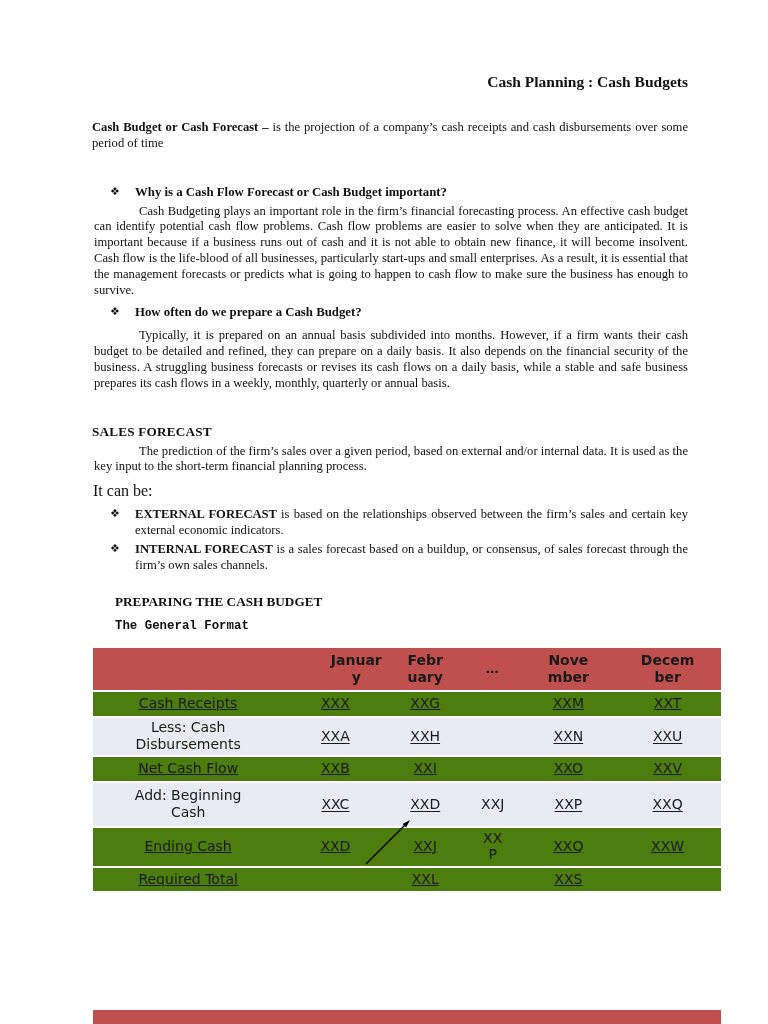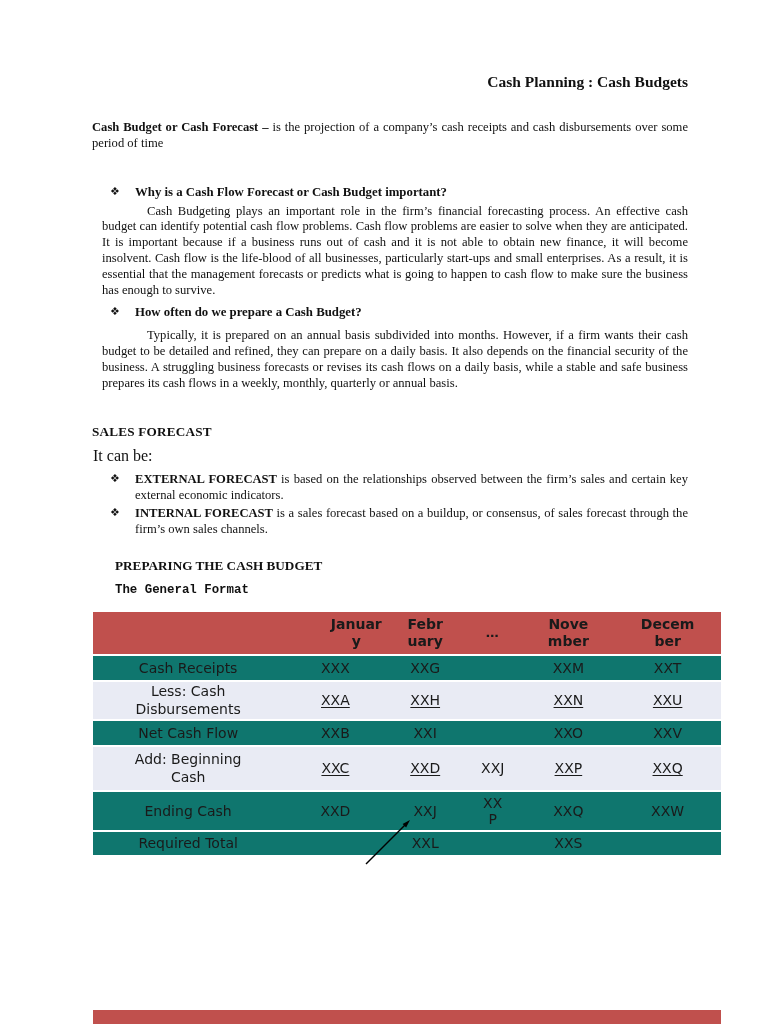--- a/index.html
+++ b/index.html
@@ -25,21 +25,21 @@
     text-align:justify;
   }
   .bullet-heading{
     margin:32px 0 0 18px;
     font-size:12.8px;font-weight:bold;line-height:16px;
     display:flex;align-items:flex-start;
   }
   .bullet-heading.q2{margin-top:6px;}
   .diamond{width:25px;flex:0 0 25px;font-family:"DejaVu Sans",sans-serif;font-size:11px;}
   .bodypara{
-    margin:4px 0 0 10px;
+    margin:4px 0 0 2px;
     font-size:12.6px;line-height:15.8px;
     text-align:justify;
     text-indent:45px;
   }
   .bodypara.q2{margin-top:8px;}
   .section-heading{
     margin:31px 0 0 0;
     font-size:13.2px;font-weight:bold;line-height:17px;
     letter-spacing:.2px;
   }
@@ -87,21 +87,21 @@
   .hin.w-feb{width:44px;}
   .hin.w-nov{width:52px;}
   .hin.w-dec{width:60px;}
   .hin.w-dots{width:100%;font-size:13px;letter-spacing:1px;}
   tbody td{
     font-size:14px;
     text-align:center;vertical-align:middle;
     padding:1px 2px;
     line-height:1.25;
   }
-  tbody tr.dark td{background:#0f766e;}
+  tbody tr.dark td{background:#4d7c0f;text-decoration:underline;}
   tbody tr.light td{background:#e9ebf4;}
   td.lbl .lin{max-width:142px;margin:0 auto;}
   tr.r1 td{height:22px;}
   tr.r2 td{height:35px;}
   tr.r3 td{height:22px;margin-top:32px;}
   tr.r4 td{height:41px;}
   tr.r5 td{height:36px;}
   tr.r6 td{height:42px;}
   tr.r7 td{height:21px;}
   .u{text-decoration:underline;text-underline-offset:2px;}
@@ -128,20 +128,21 @@
     </div>
     <p class="bodypara">Cash Budgeting plays an important role in the firm’s financial forecasting process. An effective cash budget can identify potential cash flow problems. Cash flow problems are easier to solve when they are anticipated. It is important because if a business runs out of cash and it is not able to obtain new finance, it will become insolvent. Cash flow is the life-blood of all businesses, particularly start-ups and small enterprises. As a result, it is essential that the management forecasts or predicts what is going to happen to cash flow to make sure the business has enough to survive.</p>
 
     <div class="bullet-heading q2">
       <span class="diamond">❖</span>
       <span>How often do we prepare a Cash Budget?</span>
     </div>
     <p class="bodypara q2">Typically, it is prepared on an annual basis subdivided into months. However, if a firm wants their cash budget to be detailed and refined, they can prepare on a daily basis. It also depends on the financial security of the business. A struggling business forecasts or revises its cash flows on a daily basis, while a stable and safe business prepares its cash flows in a weekly, monthly, quarterly or annual basis.</p>
 
     <div class="section-heading">SALES FORECAST</div>
+    <p class="bodypara">The prediction of the firm’s sales over a given period, based on external and/or internal data. It is used as the key input to the short-term financial planning process.</p>
     <div class="lead-in">It can be:</div>
 
     <div class="fbullets">
       <div class="fbullet">
         <span class="diamond">❖</span>
         <span class="btext"><b>EXTERNAL FORECAST</b><span> is based on the relationships observed between the firm’s sales and certain key external economic indicators.</span></span>
       </div>
       <div class="fbullet">
         <span class="diamond">❖</span>
         <span class="btext"><b>INTERNAL FORECAST</b><span> is a sales forecast based on a buildup, or consensus, of sales forecast through the firm’s own sales channels.</span></span>

